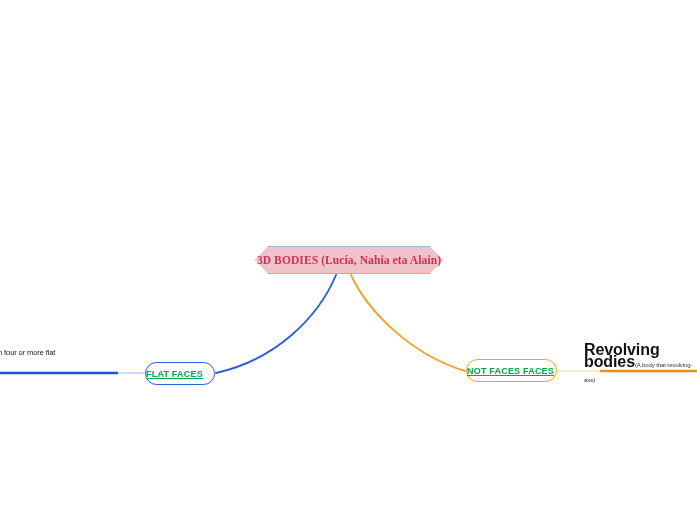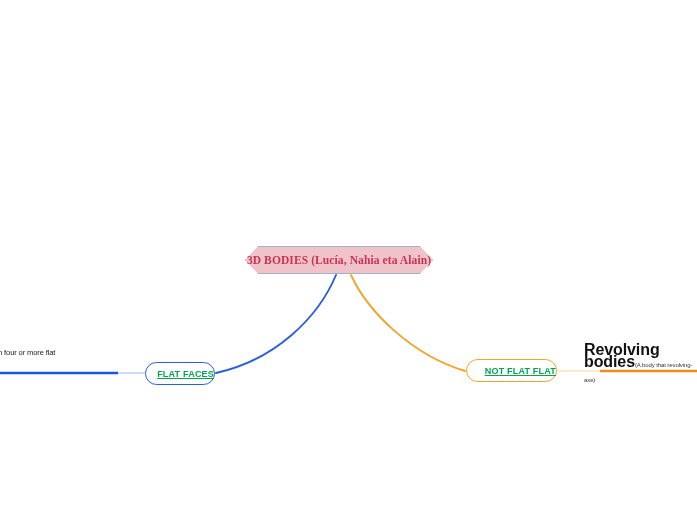--- a/index.html
+++ b/index.html
@@ -24,21 +24,21 @@
     left: 0;
     top: 0;
     width: 697px;
     height: 520px;
     pointer-events: none;
   }
 
   
   .root-node {
     position: absolute;
-    left: 245px;
+    left: 255px;
     top: 246px;
     width: 188px;
     height: 28px;
   }
   .root-node .root-shape {
     position: absolute;
     left: 0;
     top: 0;
     width: 188px;
     height: 28px;
@@ -74,21 +74,21 @@
     color: #cc3355;
     white-space: nowrap;
     letter-spacing: 0.1px;
   }
 
   
   .pill-node {
     position: absolute;
     display: flex;
     align-items: center;
-    justify-content: flex-end;
+    justify-content: flex-start;
     box-sizing: border-box;
     background: #ffffff;
     border-radius: 14px;
     border-width: 1.5px;
     border-style: solid;
   }
   .pill-node .pill-label {
     font-size: 9px;
     font-weight: bold;
     color: #00a550;
@@ -164,21 +164,21 @@
     <div class="root-shadow"></div>
     <div class="root-shape"></div>
     <div class="root-label">3D BODIES (Lucía, Nahia eta Alain)</div>
   </div>
 
   <div class="pill-node" id="node-flat-faces">
     <span class="pill-label">FLAT FACES</span>
   </div>
 
   <div class="pill-node" id="node-not-flat-faces">
-    <span class="pill-label">NOT FLAT FLAT</span>
+    <span class="pill-label">NOT FACES FACES</span>
   </div>
 
   <div class="leaf-text" id="leaf-polyhedra">
     <span>olid shape with four or more flat</span>
   </div>
 
   <div class="leaf-text" id="leaf-revolving">
     <span class="leaf-title">Revolving bodies</span><span class="leaf-note">(A body that revolving-axe)</span>
   </div>
 

